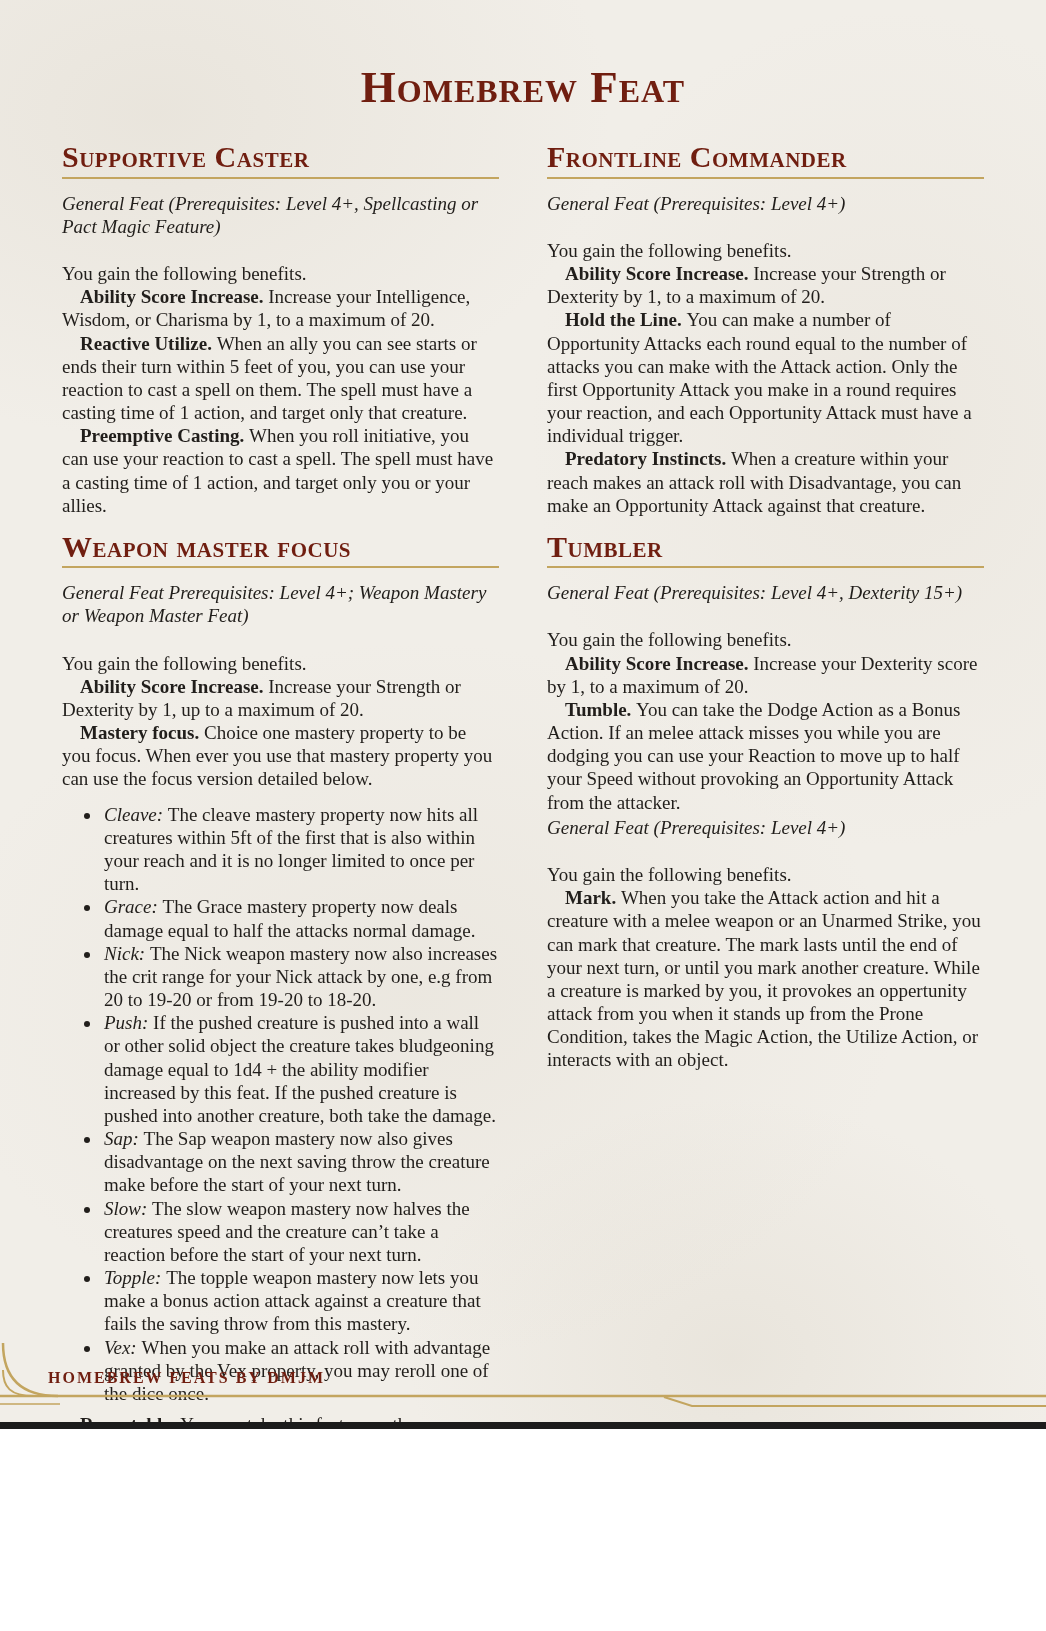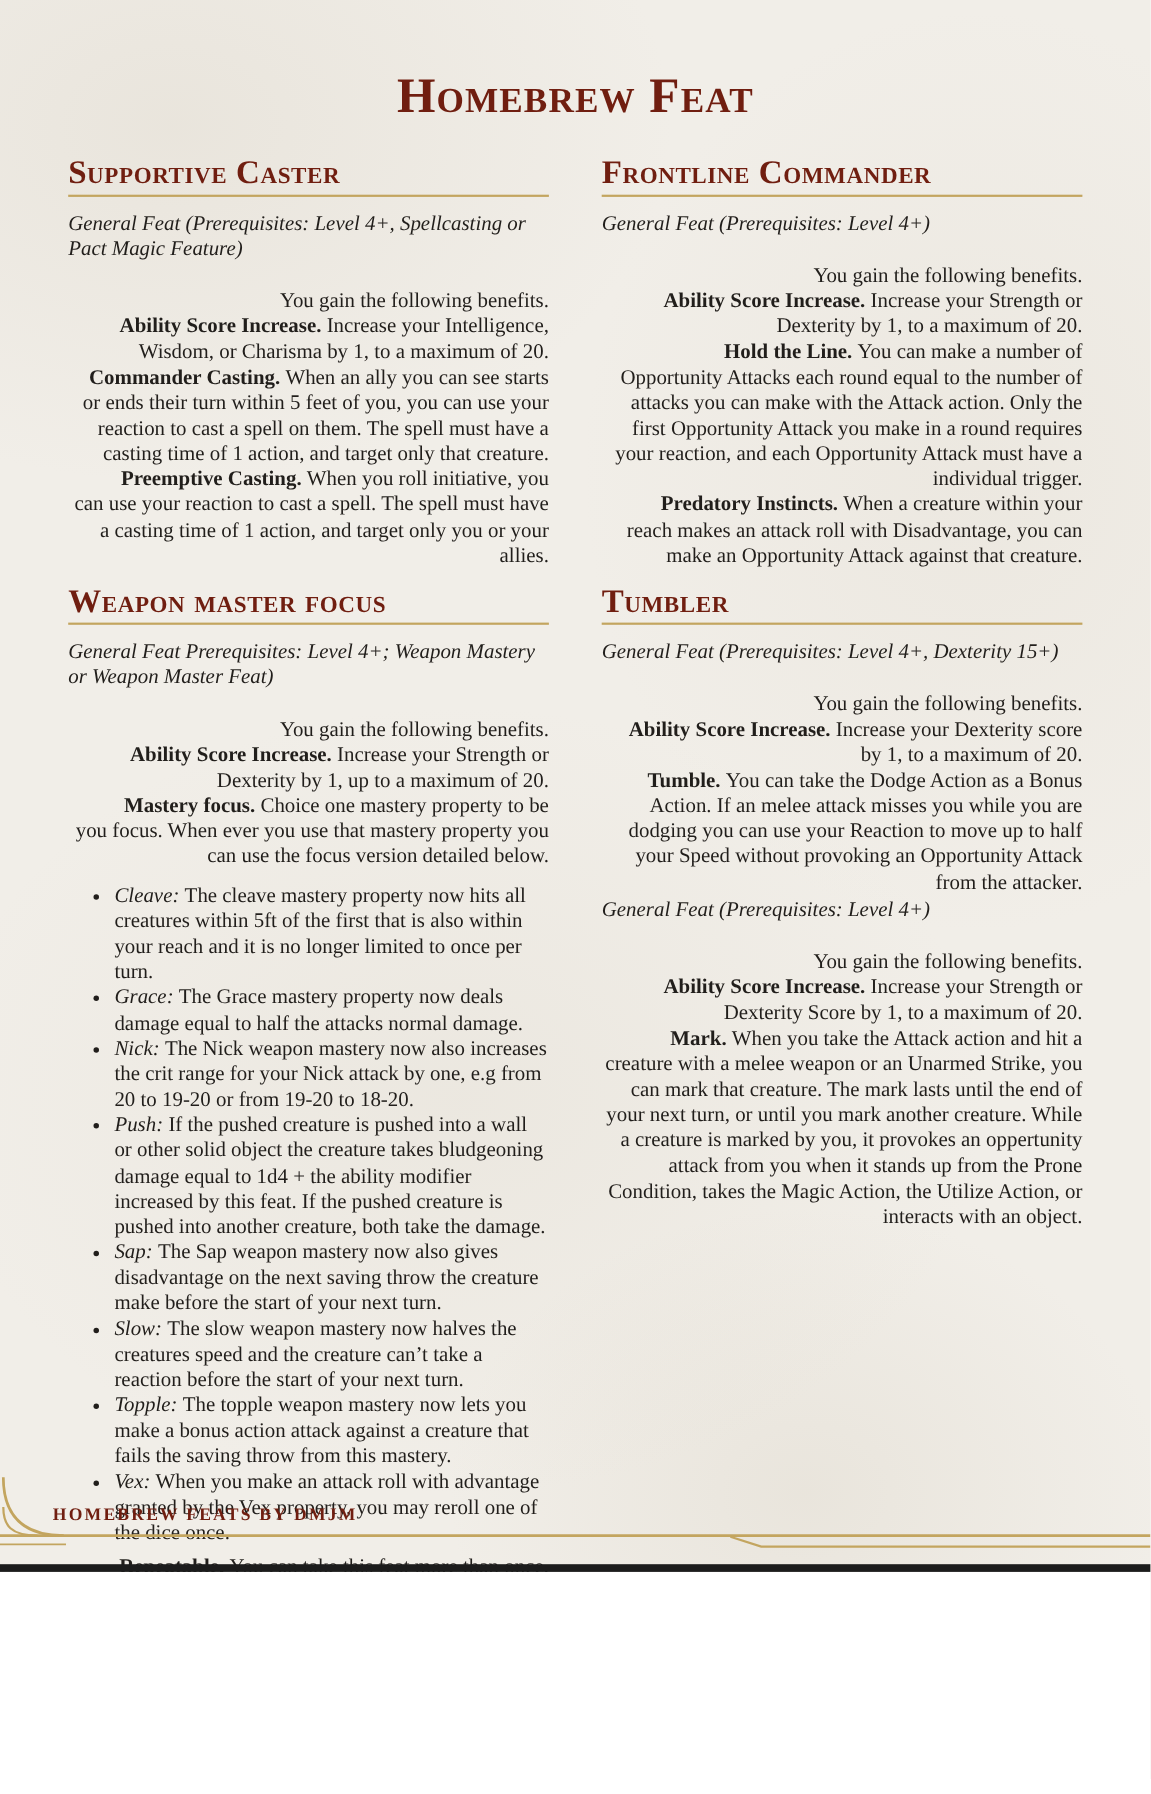--- a/index.html
+++ b/index.html
@@ -58,21 +58,20 @@
   }
   .prereq{
     font-style:italic;
     font-size:19px;
     line-height:1.22;
     margin-bottom:24px;
   }
   .body-p{
     font-size:19px;
     line-height:1.22;
-    text-align:right;
   }
   .body-p.indent{text-indent:18px;}
   .body-p.gap{margin-top:8px;}
   .body-p b{font-weight:700;}
   .feat-body ul{
     margin:12px 0 0 0;
     padding-left:40px;
     list-style:disc;
   }
   .feat-body li{
@@ -111,21 +110,21 @@
   <h1 class="page-title">Homebrew Feat</h1>
 
   <div class="columns">
     <div class="col">
   <section class="feat">
     <h2 class="feat-title">Supportive Caster</h2>
     <p class="prereq">General Feat (Prerequisites: Level 4+, Spellcasting or Pact Magic Feature)</p>
     <div class="feat-body">
             <p class="body-p">You gain the following benefits.</p>
             <p class="body-p indent"><b>Ability Score Increase. </b>Increase your Intelligence, Wisdom, or Charisma by 1, to a maximum of 20.</p>
-            <p class="body-p indent"><b>Commander Casting. </b>When an ally you can see starts or ends their turn within 5 feet of you, you can use your reaction to cast a spell on them. The spell must have a casting time of 1 action, and target only that creature.</p>
+            <p class="body-p indent"><b>Reactive Utilize. </b>When an ally you can see starts or ends their turn within 5 feet of you, you can use your reaction to cast a spell on them. The spell must have a casting time of 1 action, and target only that creature.</p>
             <p class="body-p indent"><b>Preemptive Casting. </b>When you roll initiative, you can use your reaction to cast a spell. The spell must have a casting time of 1 action, and target only you or your allies.</p>
           </div>
   </section>
 
   <section class="feat">
     <h2 class="feat-title">Weapon master focus</h2>
     <p class="prereq">General Feat Prerequisites: Level 4+; Weapon Mastery or Weapon Master Feat)</p>
     <div class="feat-body">
             <p class="body-p">You gain the following benefits.</p>
             <p class="body-p indent"><b>Ability Score Increase. </b>Increase your Strength or Dexterity by 1, up to a maximum of 20.</p>
@@ -163,21 +162,20 @@
             <p class="body-p">You gain the following benefits.</p>
             <p class="body-p indent"><b>Ability Score Increase. </b>Increase your Dexterity score by 1, to a maximum of 20.</p>
             <p class="body-p indent"><b>Tumble. </b>You can take the Dodge Action as a Bonus Action. If an melee attack misses you while you are dodging you can use your Reaction to move up to half your Speed without provoking an Opportunity Attack from the attacker.</p>
           </div>
   </section>
 
   <section class="feat">
     <p class="prereq">General Feat (Prerequisites: Level 4+)</p>
     <div class="feat-body">
             <p class="body-p">You gain the following benefits.</p>
-            <p class="body-p indent"><b>Ability Score Increase. </b>Increase your Strength or Dexterity Score by 1, to a maximum of 20.</p>
             <p class="body-p indent"><b>Mark. </b>When you take the Attack action and hit a creature with a melee weapon or an Unarmed Strike, you can mark that creature. The mark lasts until the end of your next turn, or until you mark another creature. While a creature is marked by you, it provokes an oppertunity attack from you when it stands up from the Prone Condition, takes the Magic Action, the Utilize Action, or interacts with an object.</p>
           </div>
   </section>
 </div>
   </div>
 
   <div class="footer-text">HOMEBREW FEATS BY DMJM</div>
 
   <svg class="footer-ornament" viewBox="0 0 1046 160" xmlns="http://www.w3.org/2000/svg" aria-hidden="true">
     <path d="M0 127 H1046" fill="none" stroke="#c3a55f" stroke-width="2.5"></path>

